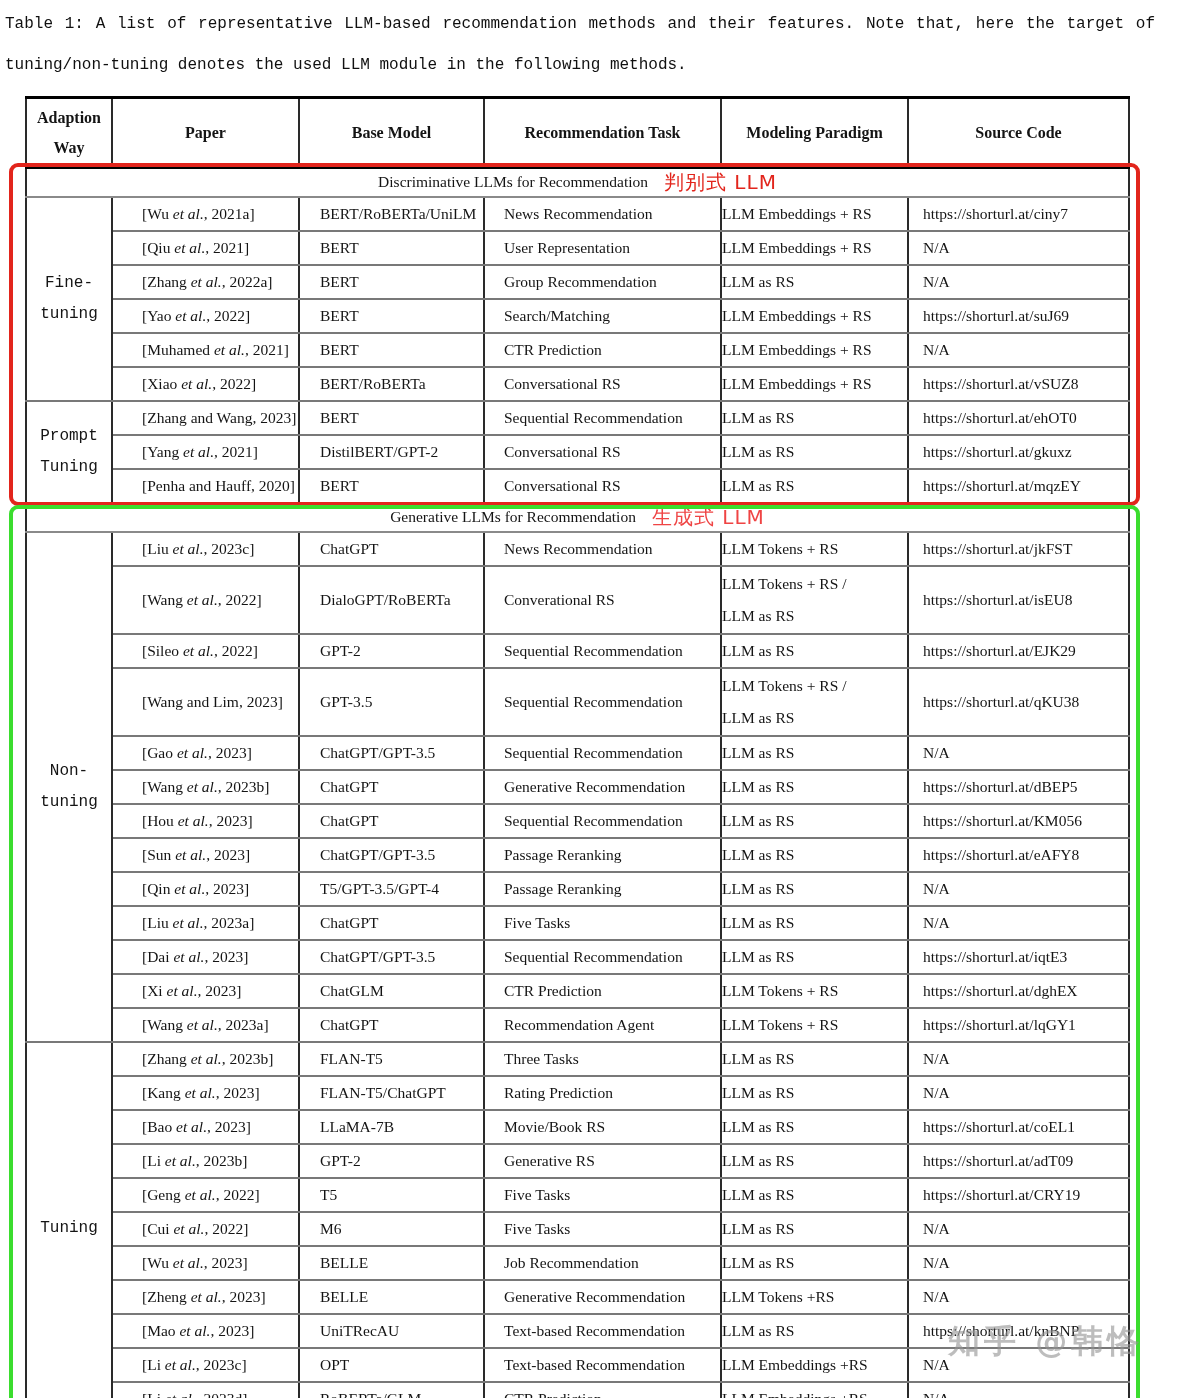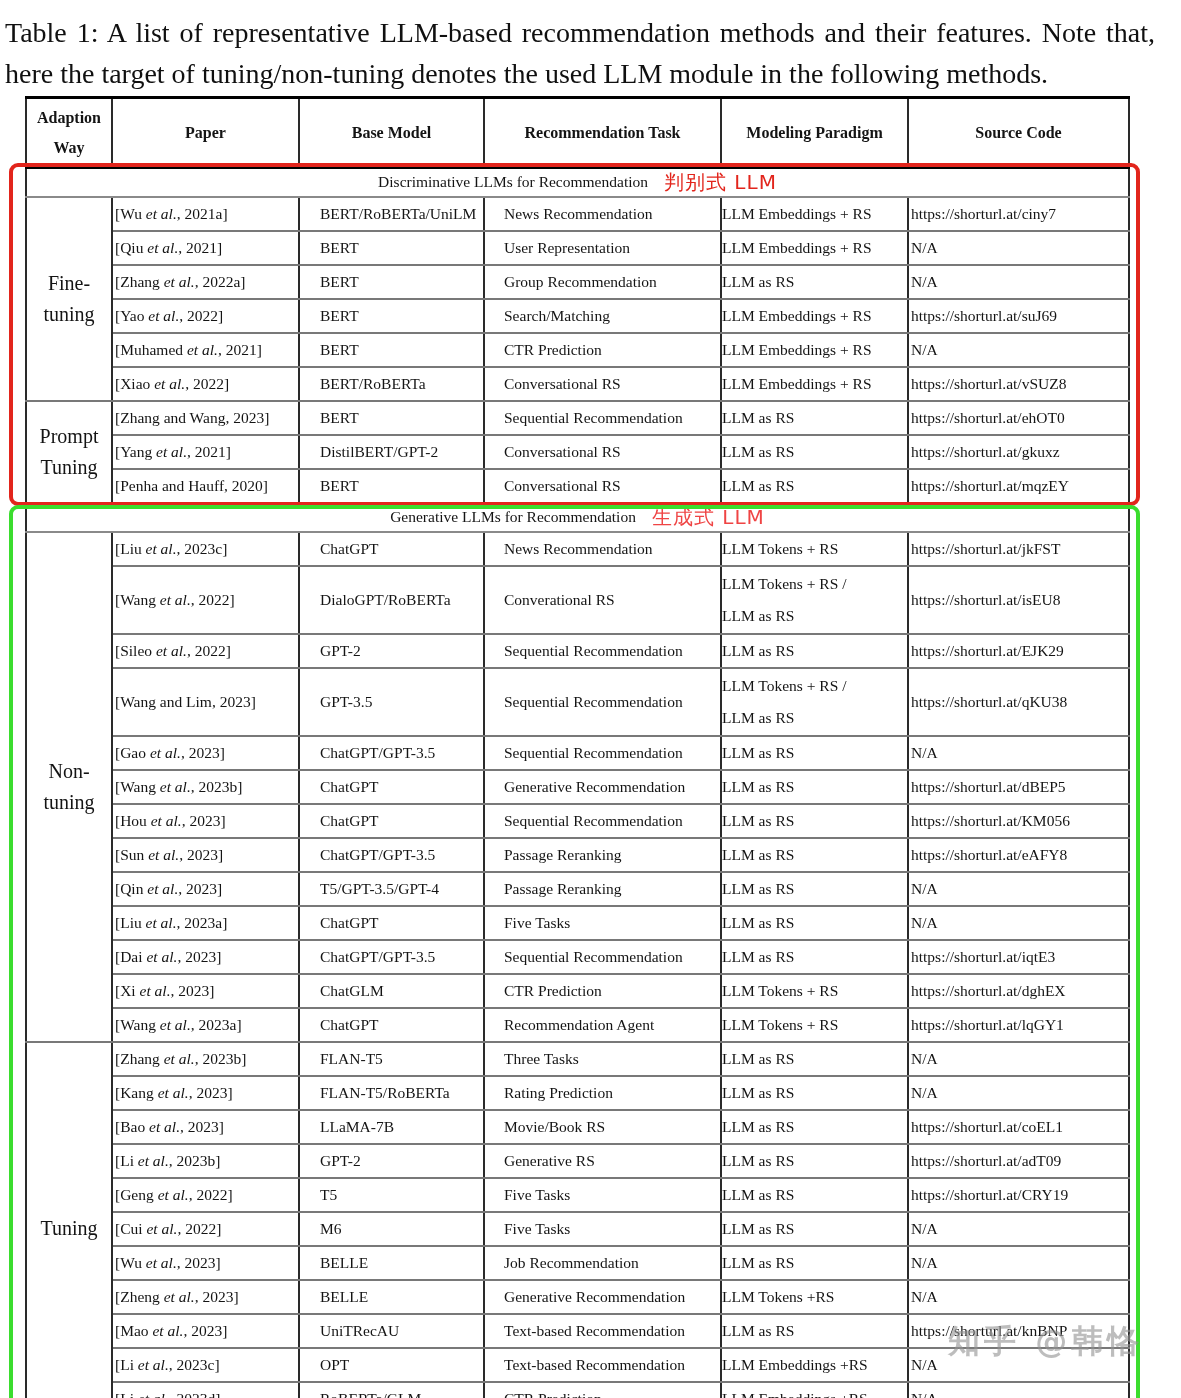--- a/index.html
+++ b/index.html
@@ -2,22 +2,22 @@
 <html><head>
 <meta charset="utf-8">
 <style>
   * { margin:0; padding:0; box-sizing:border-box; }
   html,body { background:#ffffff; }
   #page {
     position:relative; width:1181px; height:1398px; background:#fff;
     font-family:"Liberation Serif","DejaVu Serif",serif; overflow:hidden; color:#141414;
   }
   #caption {
-    position:absolute; left:5px; top:12px; width:1150px;
-    font-size:28px; line-height:41px; text-align:justify; color:#101010;
+    position:absolute; left:5px; top:4px; width:1150px;
+    font-size:16px; line-height:41px; text-align:justify; color:#101010;font-family:Liberation Mono, monospace;
   }
   #tablewrap { position:absolute; left:25px; top:96px; width:1103px; }
   table {
     border-collapse:collapse; table-layout:fixed; width:1103px;
     border-left:2px solid #2a2a2a; border-right:2px solid #2a2a2a; border-bottom:3px solid #000;
   }
   td,th { font-size:15.5px; overflow:hidden; white-space:nowrap; }
   thead th {
     border-top:3px solid #000; border-bottom:2px solid #000;
     border-left:2px solid #2a2a2a; border-right:2px solid #2a2a2a;
@@ -32,27 +32,27 @@
     font-family:"DejaVu Sans","Liberation Sans",sans-serif;
     font-size:20px; margin-left:16px; vertical-align:-2px; letter-spacing:1px;
   }
   tr.data-row { height:33px; }
   tr.data-row.tall { height:68px; }
   td.cell {
     border:2px solid #2a2a2a; border-top:2px solid #787878; border-bottom:2px solid #787878;
     vertical-align:middle;
   }
   td.bb-black, tr.sec-last-row td { border-bottom:2.5px solid #0a0a0a; }
-  .c-adapt { text-align:center; line-height:31px; font-size:20px; }
-  .c-paper { padding-left:2px;border-radius:14px; }
+  .c-adapt { text-align:center; line-height:31px; font-size:16px;font-family:Liberation Mono, monospace; }
+  .c-paper { padding-left:29px;border-radius:14px; }
   .c-base  { padding-left:20px; }
   .c-task  { padding-left:19px; }
   .c-para  { text-align:left; }
   .c-para div { line-height:32px; }
-  .c-code  { padding-left:2px; }
+  .c-code  { padding-left:14px; }
   .sec-box {
     position:absolute; border:4px solid #f00; border-radius:9px;
     pointer-events:none; z-index:5; background:transparent;
   }
   #watermark {
     position:absolute; left:948px; top:1320px; z-index:8;
     font-family:"DejaVu Sans","Liberation Sans",sans-serif;
     font-size:32px; color:rgba(148,148,148,0.62); letter-spacing:4px; white-space:nowrap;font-weight:bold;
   }
 </style>
@@ -321,21 +321,21 @@
             <td class="cell c-paper"><span>[Zhang </span><i>et al.</i><span>, 2023b]</span></td>
             <td class="cell c-base">FLAN-T5</td>
             <td class="cell c-task">Three Tasks</td>
             <td class="cell c-para">
               <div>LLM as RS</div>
             </td>
             <td class="cell c-code">N/A</td>
           </tr>
           <tr class="data-row">
             <td class="cell c-paper"><span>[Kang </span><i>et al.</i><span>, 2023]</span></td>
-            <td class="cell c-base">FLAN-T5/RoBERTa</td>
+            <td class="cell c-base">FLAN-T5/ChatGPT</td>
             <td class="cell c-task">Rating Prediction</td>
             <td class="cell c-para">
               <div>LLM as RS</div>
             </td>
             <td class="cell c-code">N/A</td>
           </tr>
           <tr class="data-row">
             <td class="cell c-paper"><span>[Bao </span><i>et al.</i><span>, 2023]</span></td>
             <td class="cell c-base">LLaMA-7B</td>
             <td class="cell c-task">Movie/Book RS</td>

